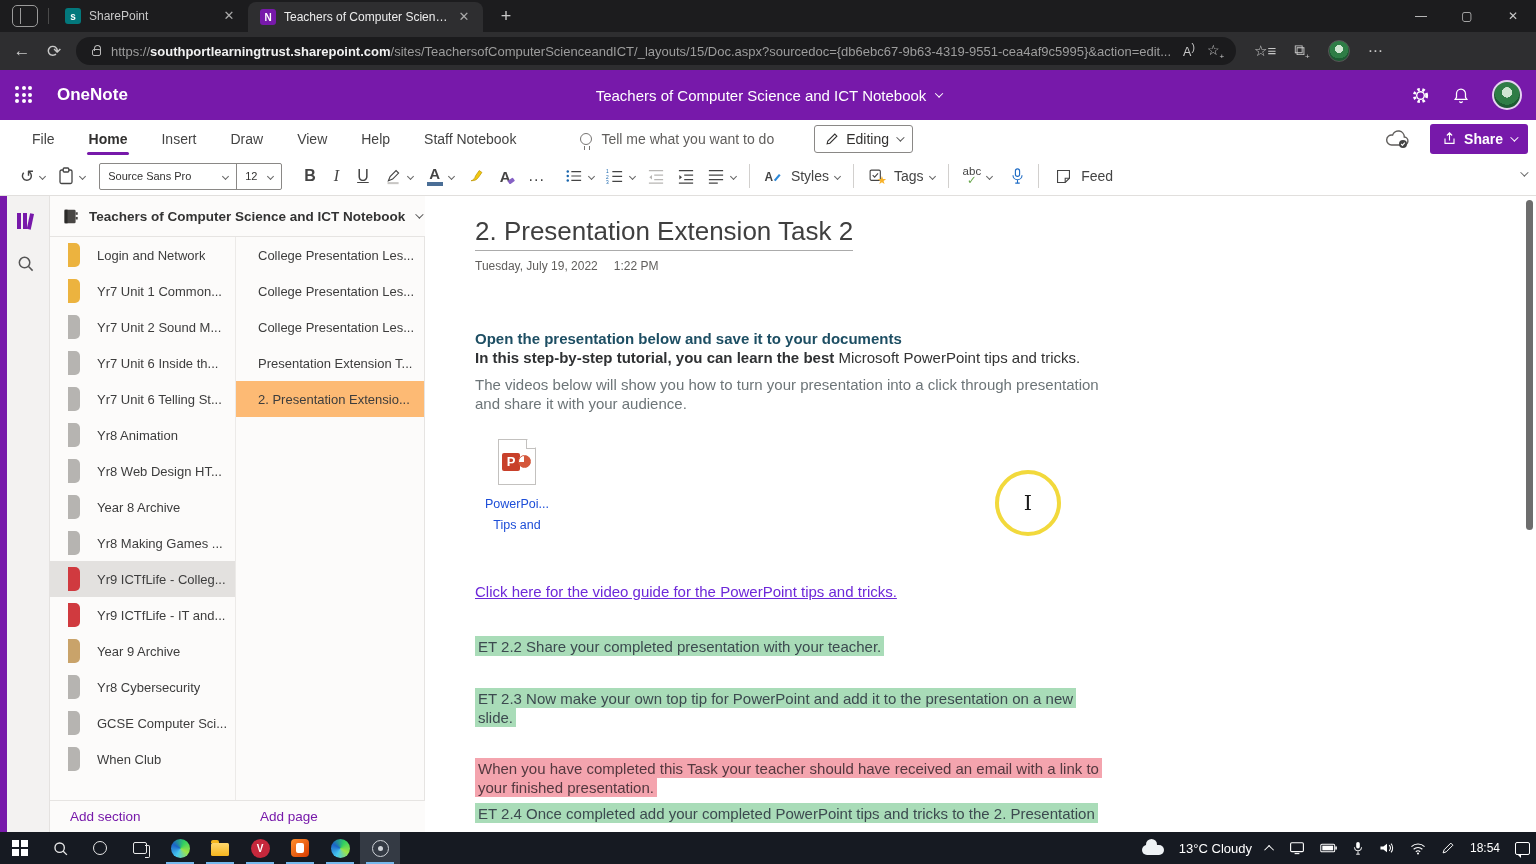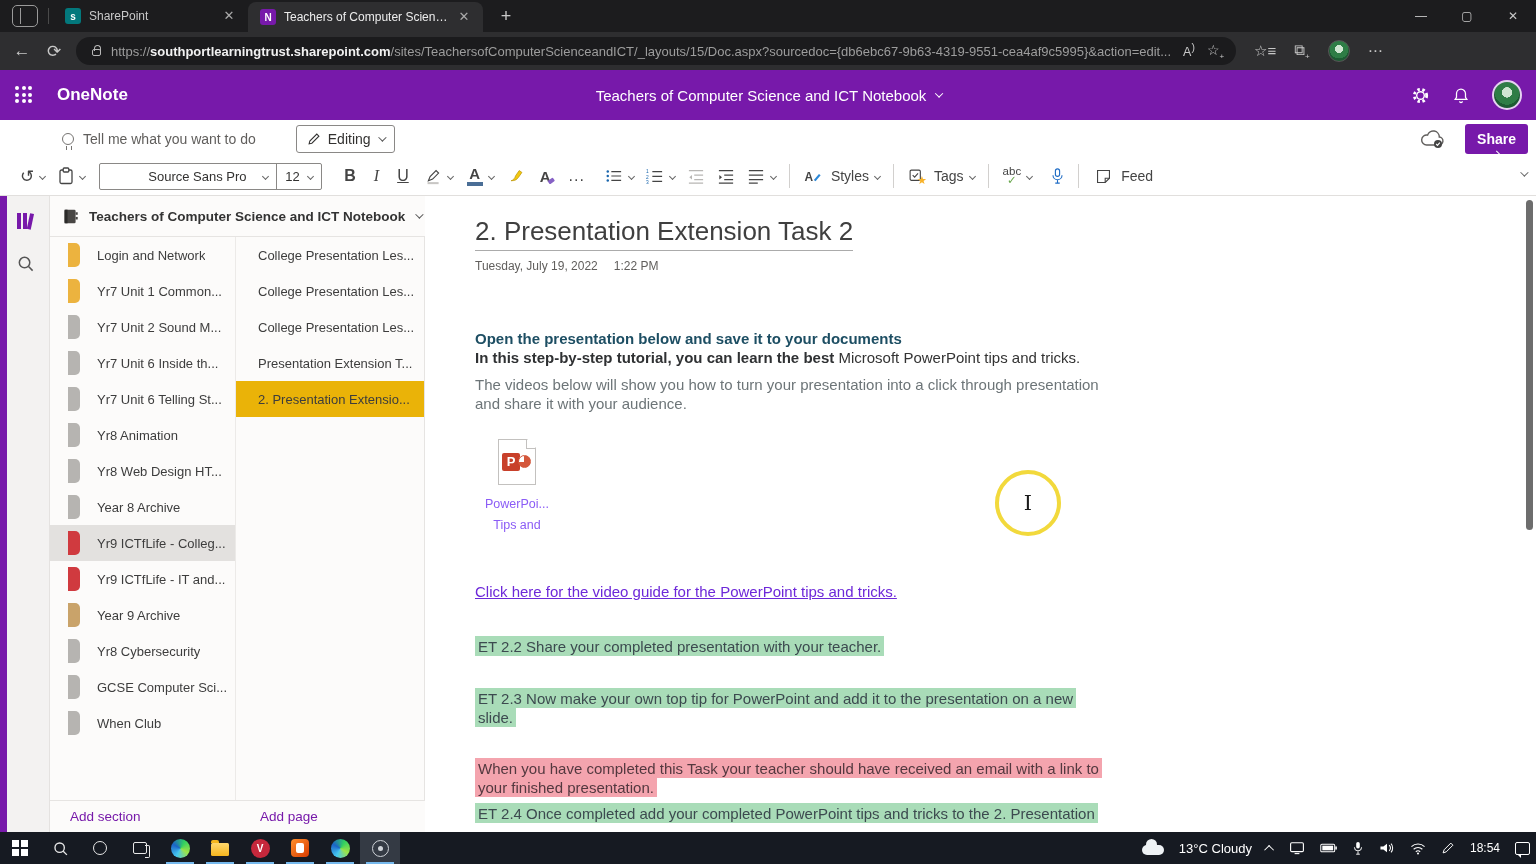--- a/index.html
+++ b/index.html
@@ -50,29 +50,29 @@
   .menu-tab { font-size:14px; color:#444; margin-left:30px; position:relative; padding:4px 2px; }
   .menu-tab:first-child { margin-left:30px; }
   .menu-tab.active { font-weight:700; color:#323130; }
   .menu-tab.active::after { content:""; position:absolute; left:0; right:0; bottom:-4px; height:3px; border-radius:2px; background:#7719aa; }
   .tellme { display:flex; align-items:center; gap:9px; margin-left:62px; color:#605e5c; font-size:14px; }
   .bulb { width:12px; height:12px; border:1.4px solid #767472; border-radius:50%; position:relative; }
   .bulb::after { content:""; position:absolute; left:3px; top:12px; width:4px; height:4px; border-left:1.4px solid #767472; border-right:1.4px solid #767472; }
   .editing-dd { display:flex; align-items:center; gap:7px; border:1px solid #8a8886; border-radius:3px; height:28px; padding:0 10px; margin-left:40px; font-size:14px; color:#323130; }
   .menubar-right { position:absolute; right:8px; display:flex; align-items:center; gap:18px; }
   .cloud-check { position:relative; width:28px; height:20px; }
-  .share-btn { background:#7719aa; color:#fff; height:30px; border-radius:3px; display:flex; align-items:center; gap:7px; padding:0 12px; font-size:14px; font-weight:600;flex-direction:column; }
+  .share-btn { background:#7719aa; color:#fff; height:30px; border-radius:3px; display:flex; align-items:center; gap:7px; padding:0 12px; font-size:14px; font-weight:600; }
   .share-btn .chev { border-color:#fff; }
 
   
   .toolbar { position:absolute; left:0; top:157px; width:100%; height:39px; background:#fff; border-bottom:1px solid #e1dfdd; display:flex; align-items:center; color:#444; }
   .tb { display:flex; align-items:center; margin-left:13px; gap:3px; }
   .tb .glyph { font-size:17px; }
   .tb-chev { width:5px; height:5px; border-right:1.3px solid #666; border-bottom:1.3px solid #666; transform:rotate(45deg); display:inline-block; margin-left:3px; }
-  .fontbox { display:flex; align-items:center; border:1px solid #8a8886; border-radius:2px; height:27px; margin-left:14px; font-size:13px; color:#323130;padding-left:40px; }
+  .fontbox { display:flex; align-items:center; border:1px solid #8a8886; border-radius:2px; height:27px; margin-left:14px; font-size:11px; color:#323130; }
   .fontbox .fname { padding:0 8px; width:136px; }
   .fontbox .fsep { width:1px; height:27px; background:#8a8886; }
   .fontbox .fsize { padding:0 8px; width:44px; display:flex; justify-content:space-between; align-items:center; }
   .bold { font-weight:800; font-size:16px; }
   .ital { font-style:italic; font-family:"Liberation Serif",serif; font-size:16px; }
   .undl { text-decoration:underline; font-size:16px; }
   .acolor { font-weight:600; font-size:15px; line-height:14px; text-align:center; }
   .acolor .bar { display:block; height:4px; width:16px; background:#4a6e96; margin-top:1px; }
   .tb-sep { width:1px; height:24px; background:#d2d0ce; margin-left:13px; }
   .tb-label { font-size:14px; color:#444; margin-left:6px; }
@@ -86,21 +86,21 @@
   .panel-head { position:absolute; left:50px; top:0; width:375px; height:41px; background:#fcfbfa; border-bottom:1px solid #e6e4e2; display:flex; align-items:center; font-size:13.5px; font-weight:700; color:#333; }
   .panel-head .nbico { margin:0 10px 0 12px; }
   .panel-head .chev { border-color:#555; margin-left:10px; }
   .sections-panel { position:absolute; left:50px; top:41px; width:186px; height:563px; background:#fcfbfa; border-right:1px solid #eceae8; overflow:hidden; }
   .pages-panel { position:absolute; left:236px; top:41px; width:189px; height:563px; background:#fcfbfa; border-right:1px solid #e6e4e2; overflow:hidden; }
   .section-item { display:flex; align-items:center; height:36px; font-size:13px; color:#3d3d3d; }
   .section-item.selected { background:#e3e1df; }
   .section-tab { width:12px; height:24px; border-radius:0 5px 5px 0; margin-left:18px; flex:none; }
   .section-label { margin-left:17px; white-space:nowrap; overflow:hidden; }
   .page-item { display:flex; align-items:center; height:36px; font-size:13px; color:#3d3d3d; padding-left:22px; }
-  .page-item.selected { background:#eab308; }
+  .page-item.selected { background:#fdba74; }
   .add-row { position:absolute; left:50px; bottom:0; width:375px; height:32px; background:#fcfbfa; border-top:1px solid #e6e4e2; display:flex; align-items:center; font-size:13.5px; color:#7719aa; }
   .add-section { margin-left:20px; width:166px; }
   .add-page { margin-left:24px; }
 
   
   .content { position:absolute; left:425px; top:0; width:1111px; height:636px; background:#fff; padding:20px 0 0 50px; }
   .page-title { display:inline-block; font-size:26px; color:#3f3f3f; font-weight:400; padding-bottom:3px; border-bottom:1px solid #ababab; min-width:350px; }
   .date-row { margin-top:8px; font-size:12px; color:#605e5c; display:flex; gap:16px; }
   .blocks { margin-top:56px; width:632px; font-size:15px; line-height:19px; color:#333; }
   .blocks p { margin:0; }
@@ -117,21 +117,21 @@
   .block-6 { margin-top:35px !important; }
   .block-7 { margin-top:33px !important; }
   .block-8 { margin-top:32px !important; }
   .block-9 { margin-top:7px !important; }
   .doc-link { color:#6d28d9; text-decoration:underline; cursor:pointer; }
   .attachment { width:84px; text-align:center; }
   .ppt-page { width:38px; height:46px; background:#fff; border:1px solid #c3c1bf; margin:0 auto; position:relative; }
   .ppt-page::after { content:""; position:absolute; right:-1px; top:-1px; width:0; height:0; border-left:9px solid transparent; border-top:9px solid #fff; box-shadow:-1px 1px 0 #c3c1bf; }
   .ppt-logo { position:absolute; left:3px; top:13px; width:18px; height:18px; background:#c8402a; border-radius:2px; color:#fff; font-weight:700; font-size:13px; line-height:18px; text-align:center; }
   .ppt-pie { position:absolute; right:4px; top:15px; width:13px; height:13px; border-radius:50%; background:conic-gradient(#d4573b 0 270deg, #fff 270deg 360deg); border:1px solid #d4573b; }
-  .att-caption { margin-top:9px; font-size:12.5px; color:#8b5cf6; line-height:21px; }
+  .att-caption { margin-top:9px; font-size:12.5px; color:#1d4ed8; line-height:21px; }
   .click-ring { position:absolute; left:570px; top:274px; width:66px; height:66px; border:4px solid #f2d93c; border-radius:50%; display:flex; align-items:center; justify-content:center; }
   .ibeam { font-family:"DejaVu Serif",serif; font-size:21px; color:#1b1b1b; }
   .scrollbar { position:absolute; right:3px; top:4px; width:7px; height:330px; background:#6d6d6d; border-radius:4px; }
 
   
   .taskbar { position:absolute; left:0; top:832px; width:100%; height:32px; background:#161a22; display:flex; align-items:center; color:#fff; }
   .tb-tile { width:40px; height:32px; display:flex; align-items:center; justify-content:center; position:relative; flex:none; }
   .tb-tile.running::after { content:""; position:absolute; left:6px; right:6px; bottom:0; height:2.5px; background:#76b9ed; }
   .tb-tile.highlight { background:#343a44; }
   .winlogo { display:grid; grid-template-columns:7px 7px; grid-template-rows:7px 7px; gap:1.5px; }
@@ -221,20 +221,29 @@
         </svg>
       <svg width="18" height="19" viewBox="0 0 20 20">
           <path d="M10 3a5 5 0 0 0-5 5v4l-1.5 2.3h13L15 12V8a5 5 0 0 0-5-5z" fill="none" stroke="#fff" stroke-width="1.4"></path>
           <path d="M8.5 16.5a1.5 1.5 0 0 0 3 0" fill="none" stroke="#fff" stroke-width="1.4"></path>
         </svg>
       <div class="hdr-avatar"></div>
     </div>
   </div>
 
   <div class="menubar">
+    <div id="menu-tabs" style="display:flex;align-items:center;">
+        <div class="menu-tab">File</div>
+        <div class="menu-tab active">Home</div>
+        <div class="menu-tab">Insert</div>
+        <div class="menu-tab">Draw</div>
+        <div class="menu-tab">View</div>
+        <div class="menu-tab">Help</div>
+        <div class="menu-tab">Staff Notebook</div>
+      </div>
     <div class="tellme">
       <span class="bulb"></span>
       <span>Tell me what you want to do</span>
     </div>
     <div class="editing-dd">
       <svg width="14" height="14" viewBox="0 0 20 20">
           <path d="M3 17l1-4L14 3l3 3L7 16z" fill="none" stroke="#323130" stroke-width="1.5"></path>
         </svg>
       <span>Editing</span>
       <span class="chev" style="color:#555;"></span>
@@ -447,20 +456,24 @@
           <span class="section-tab" style="background: rgb(182, 180, 177);"></span>
           <span class="section-label">Yr8 Animation</span>
         </div>
         <div class="section-item">
           <span class="section-tab" style="background: rgb(182, 180, 177);"></span>
           <span class="section-label">Yr8 Web Design HT...</span>
         </div>
         <div class="section-item">
           <span class="section-tab" style="background: rgb(182, 180, 177);"></span>
           <span class="section-label">Year 8 Archive</span>
+        </div>
+        <div class="section-item">
+          <span class="section-tab" style="background: rgb(182, 180, 177);"></span>
+          <span class="section-label">Yr8 Making Games ...</span>
         </div>
         <div class="section-item selected">
           <span class="section-tab" style="background: rgb(208, 58, 63);"></span>
           <span class="section-label">Yr9 ICTfLife - Colleg...</span>
         </div>
         <div class="section-item">
           <span class="section-tab" style="background: rgb(208, 58, 63);"></span>
           <span class="section-label">Yr9 ICTfLife - IT and...</span>
         </div>
         <div class="section-item">

